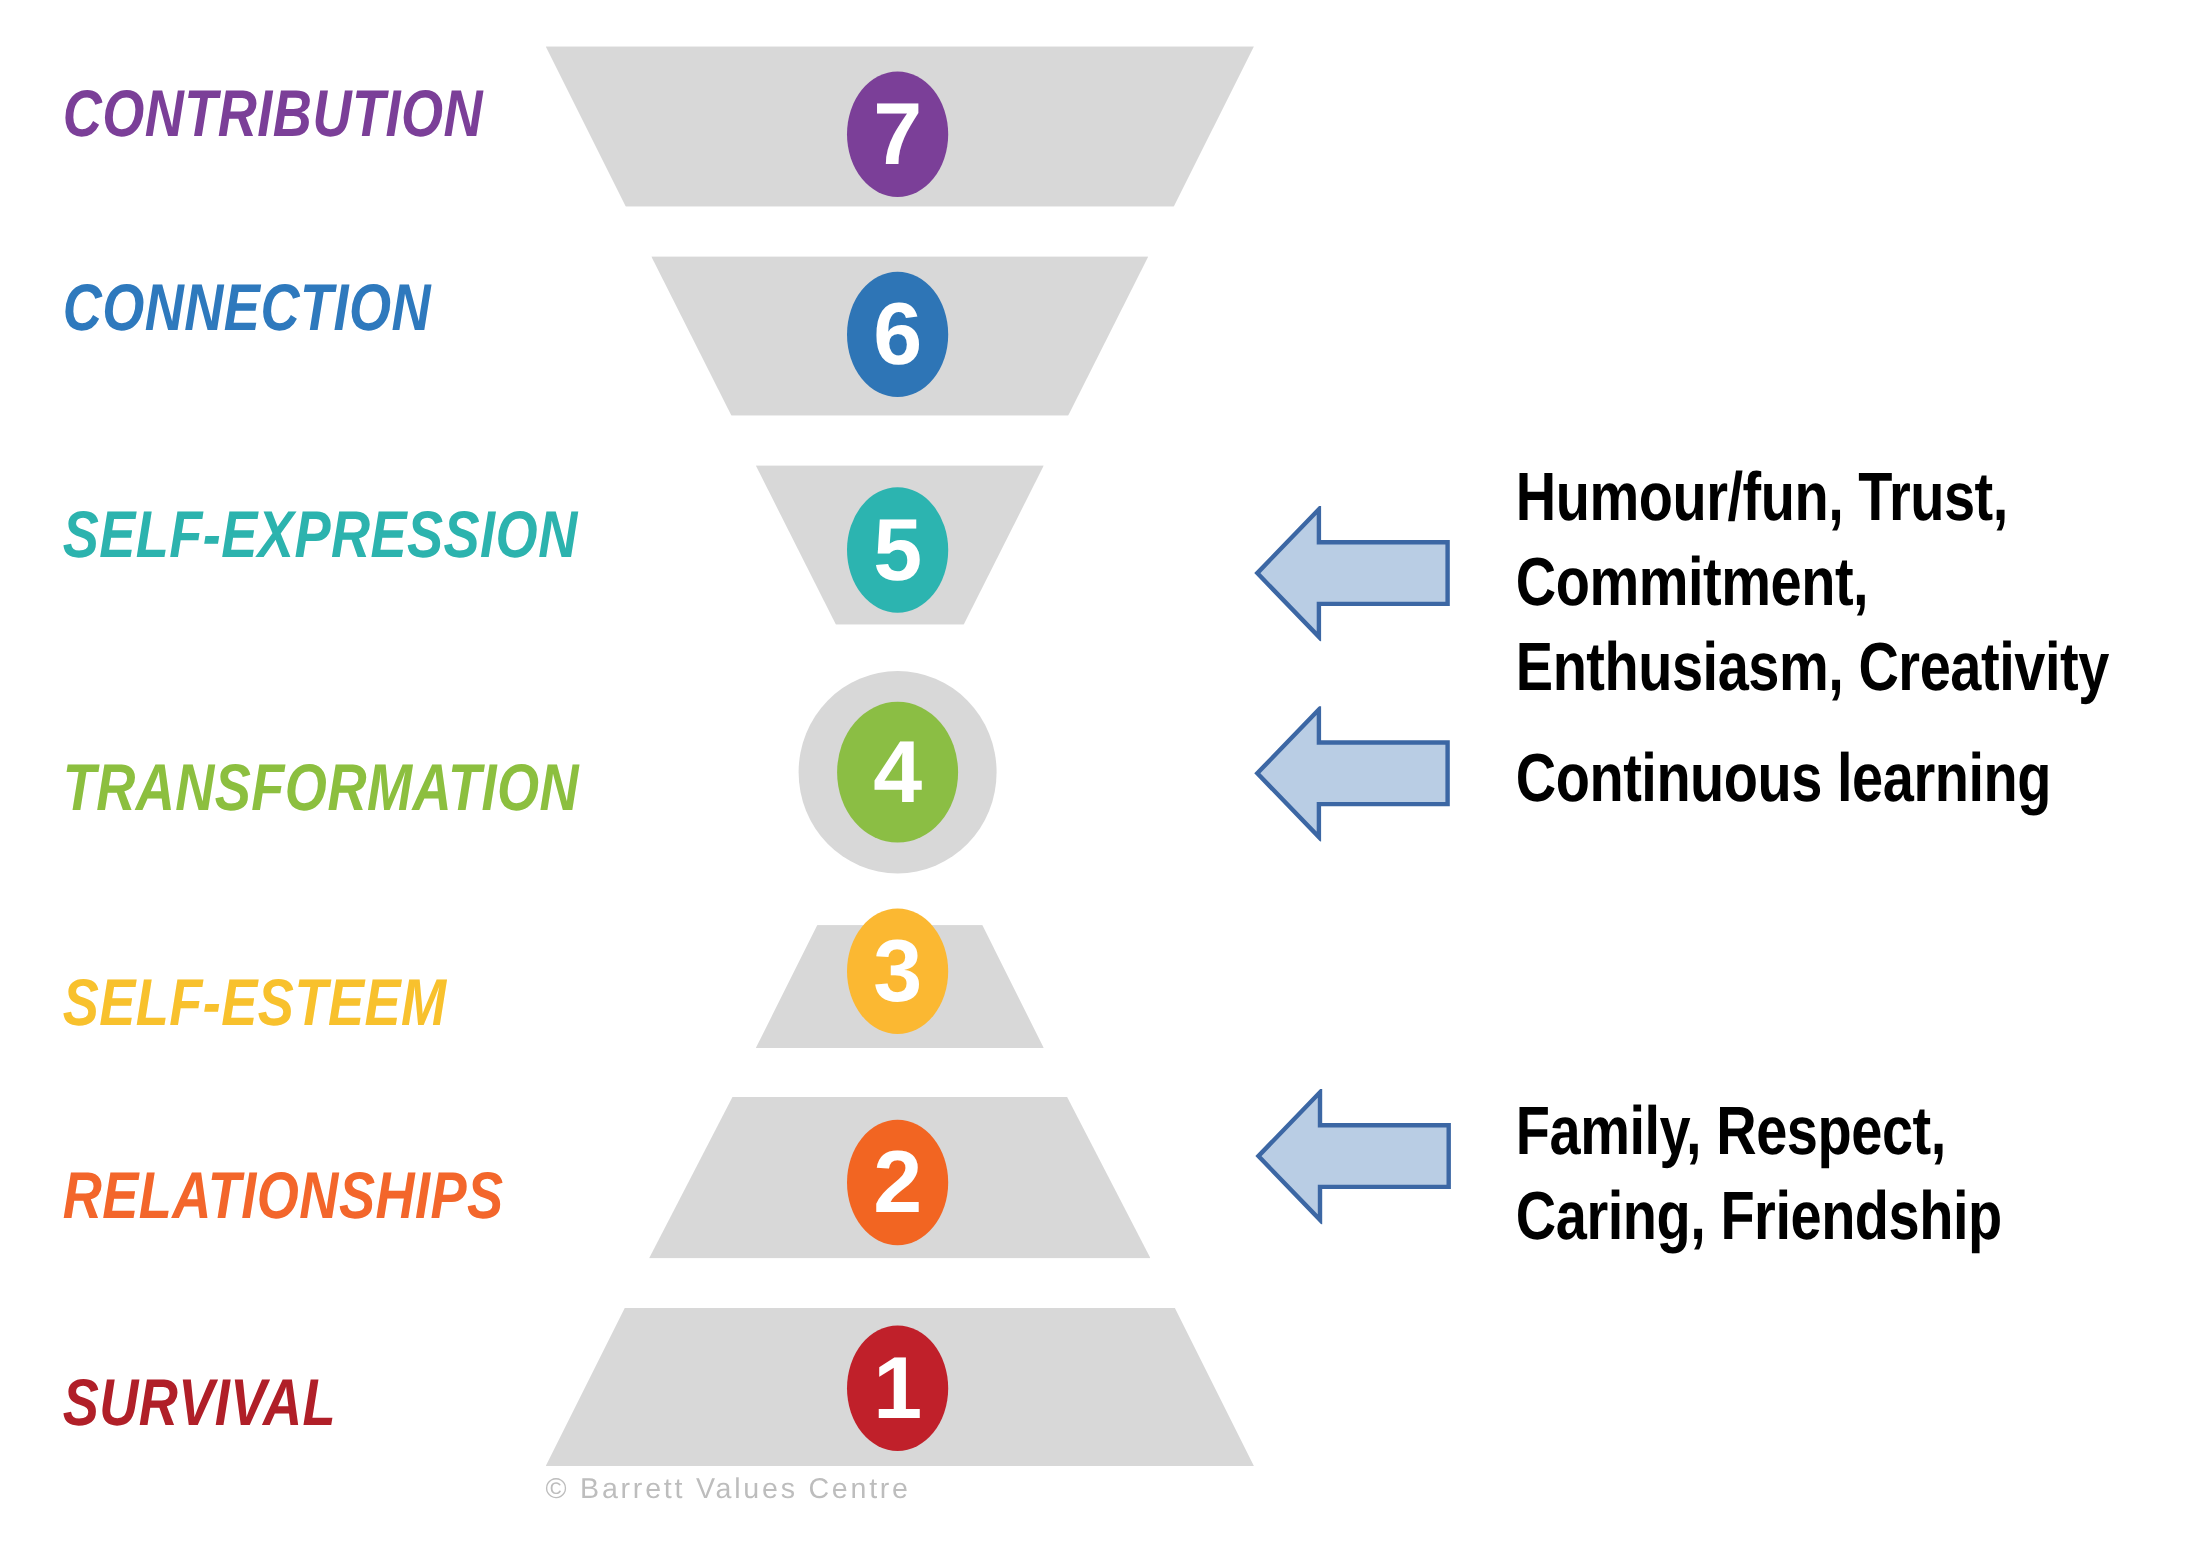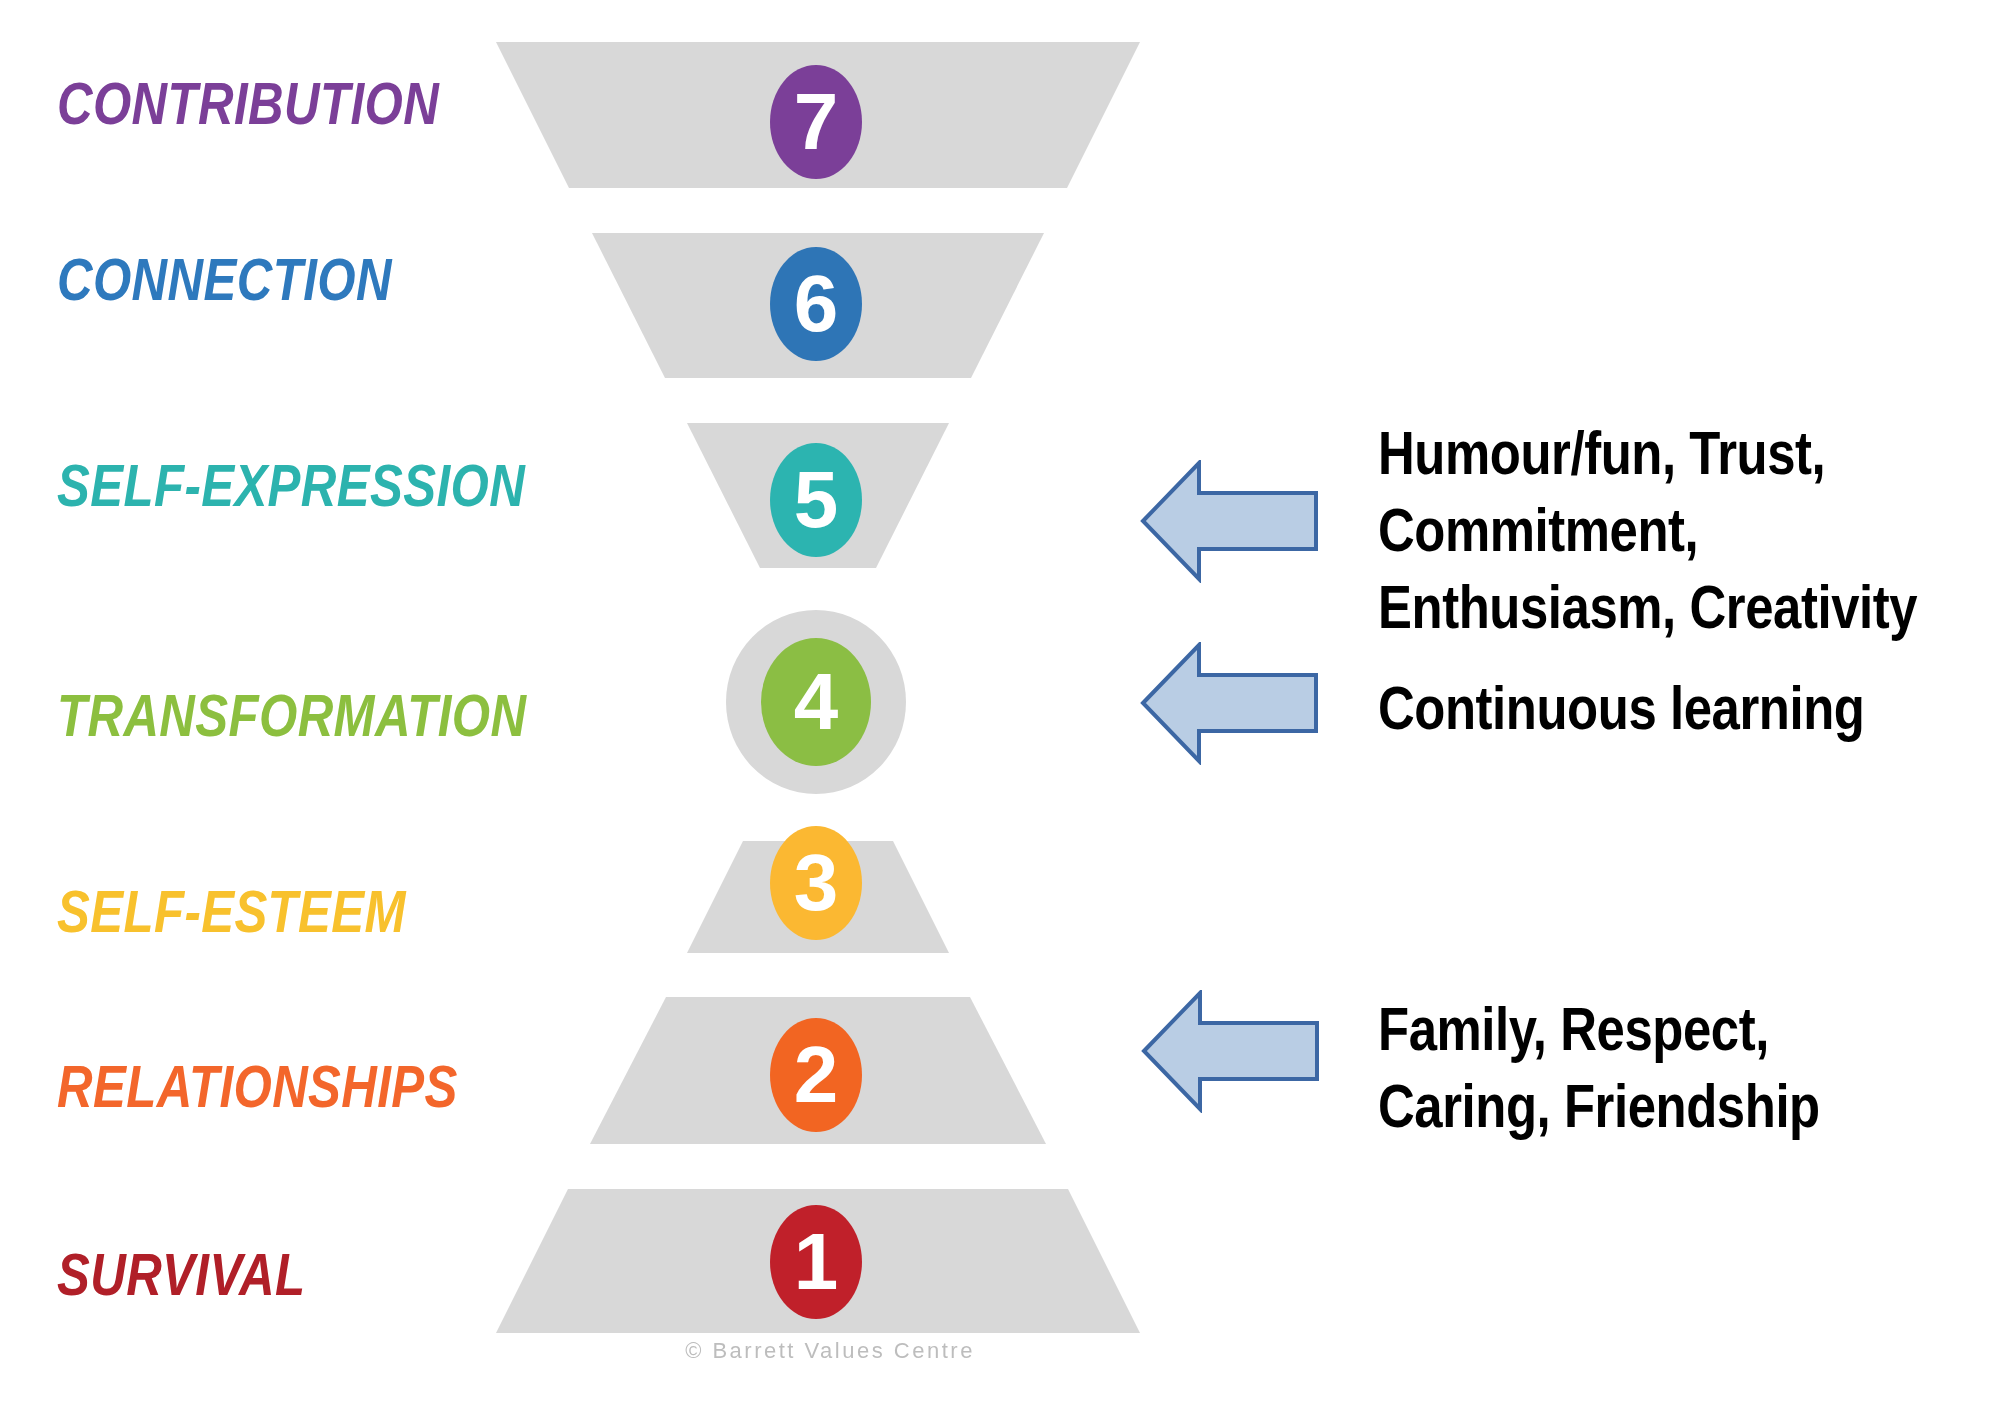--- a/index.html
+++ b/index.html
@@ -43,22 +43,22 @@
   .arrow{position:absolute;width:179px;height:123px;}
   .a1{left:1140px;top:460px;} .a2{left:1140px;top:642px;} .a3{left:1141px;top:990px;}
   
   .ann{
     position:absolute;left:1378px;font-size:62px;font-weight:700;line-height:77px;
     transform:scaleX(0.82);transform-origin:left top;white-space:nowrap;letter-spacing:-0.5px;
   }
   .ann1{top:414px;} .ann2{top:669px;} .ann3{top:990px;}
   
   .copyright{
-    position:absolute;left:508px;top:1338px;width:644px;text-align:center;
-    font-size:22px;font-weight:400;letter-spacing:2.5px;white-space:nowrap;
+    position:absolute;left:496px;top:1338px;width:644px;
+    font-size:26px;font-weight:400;letter-spacing:2.5px;white-space:nowrap;
   }
 </style>
 </head>
 <body>
 
 <div class="canvas">
 
   <div class="lvl-label lab7" style="color: rgb(123, 63, 152);">CONTRIBUTION</div>
   <div class="lvl-label lab6" style="color: rgb(46, 121, 189);">CONNECTION</div>
   <div class="lvl-label lab5" style="color: rgb(44, 179, 174);">SELF-EXPRESSION</div>

